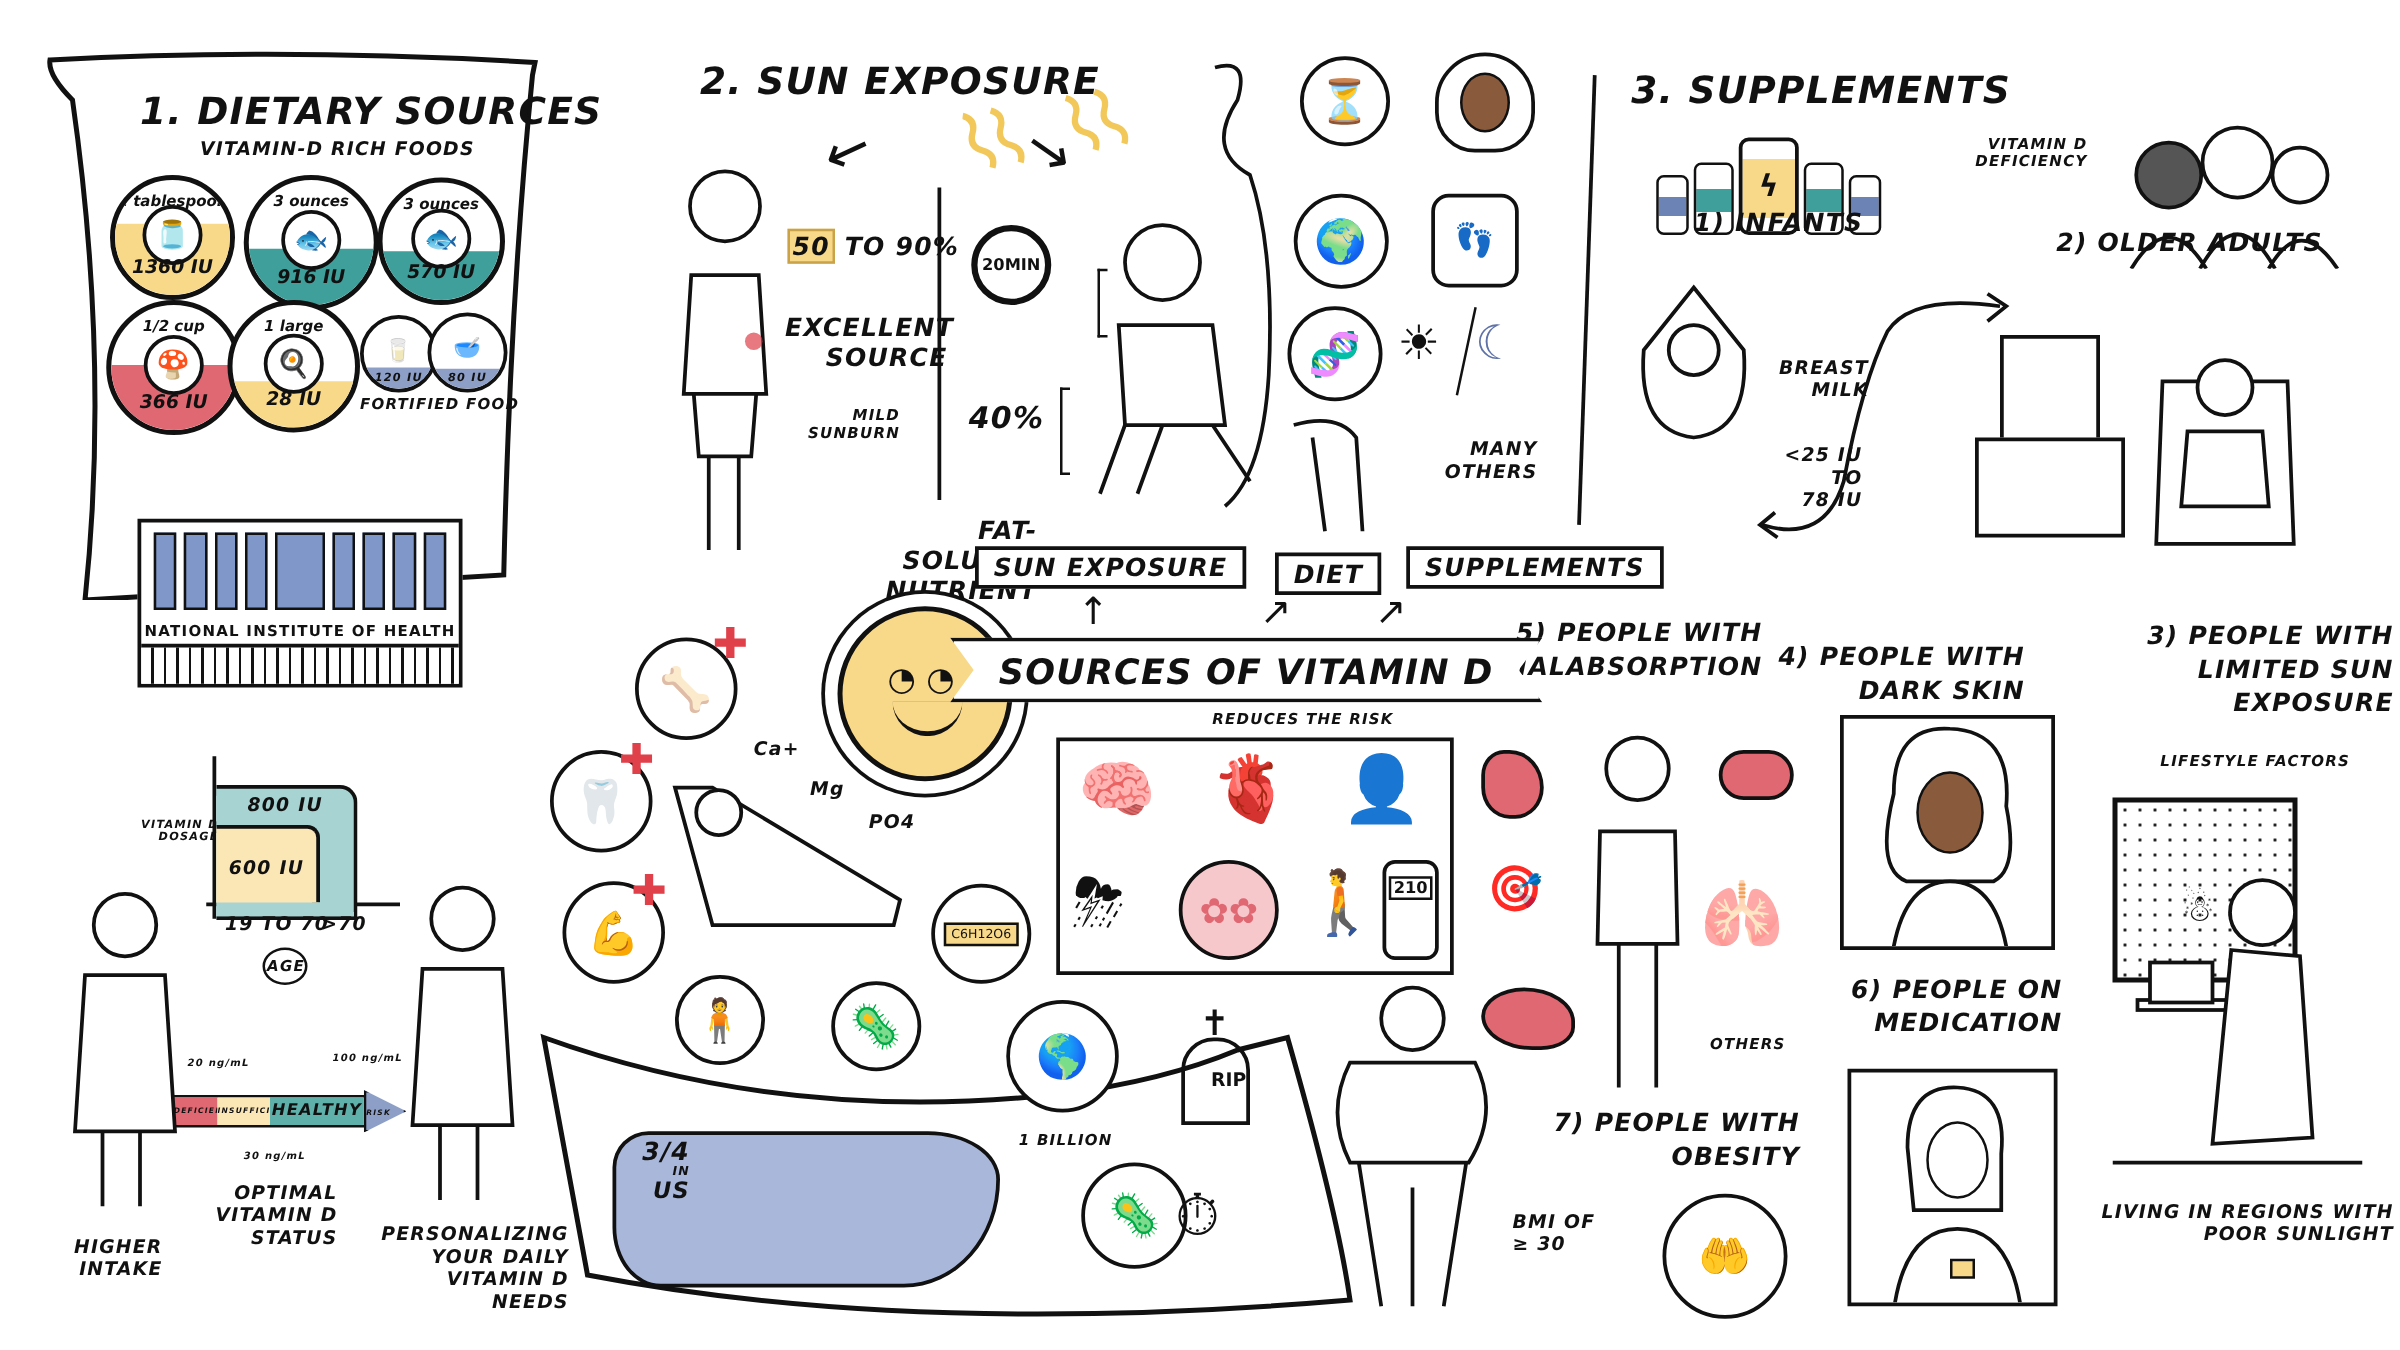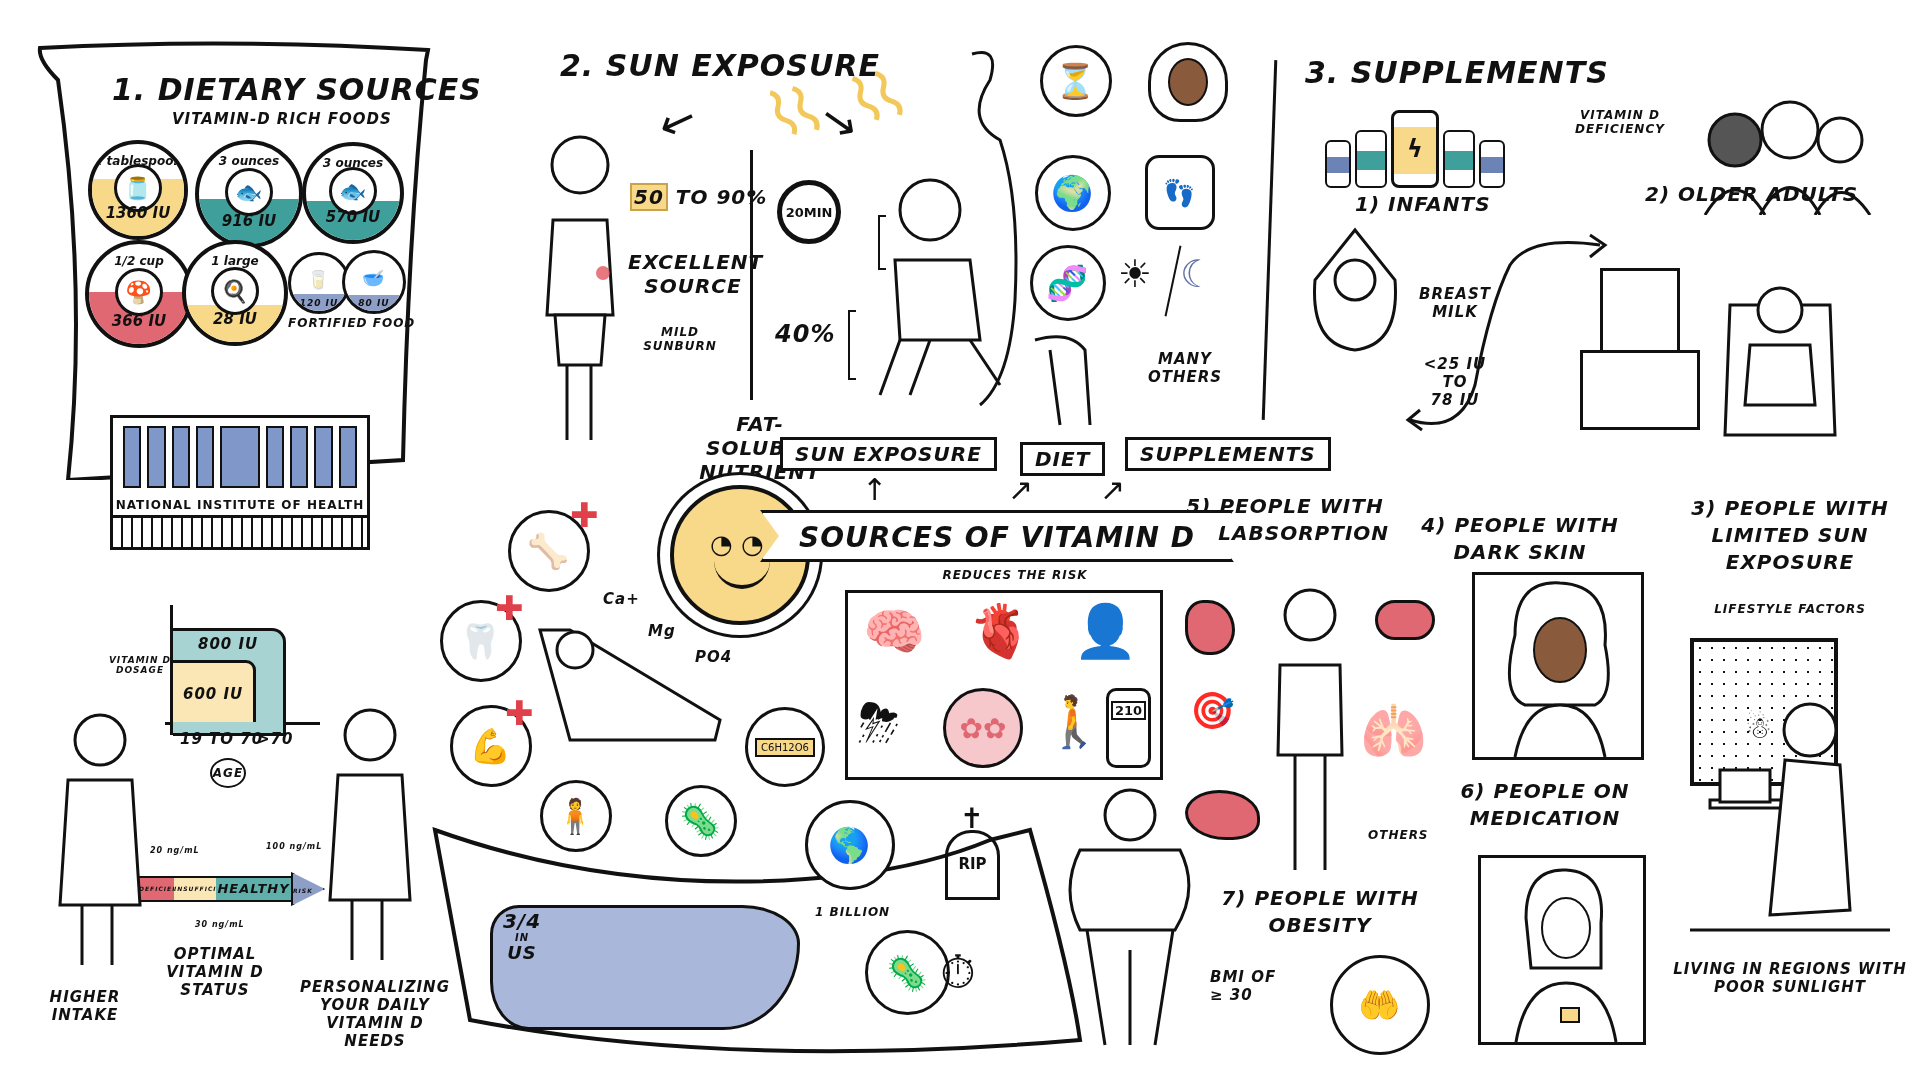--- a/index.html
+++ b/index.html
@@ -1,20 +1,20 @@
 <!DOCTYPE html>
 <html><head>
 <meta charset="utf-8">
 <style>
   * { box-sizing: border-box; margin: 0; padding: 0; }
   html, body { width: 1920px; height: 1080px; background: #ffffff; overflow: hidden; }
   body { position: relative; font-family: "DejaVu Sans", sans-serif; color: #111; }
   .hand { font-family: "DejaVu Sans", sans-serif; font-weight: bold; font-style: oblique; letter-spacing: 1px; text-transform: uppercase; color: #111; }
   .abs { position: absolute; }
-  .ctr { text-align: center; }
+  .ctr { text-align: right; }
   .h1 { font-size: 30px; }
   .h2 { font-size: 24px; }
   .h3 { font-size: 20px; }
   .sm { font-size: 15px; }
   .xs { font-size: 12px; }
   .circle { position: absolute; border: 4px solid #111; border-radius: 50%; overflow: hidden; background: #fff; }
   .circle .fill { position: absolute; left: 0; right: 0; bottom: 0; }
   .circle .portion { position: absolute; top: 10px; left: 0; right: 0; text-align: center; font-size: 12px; font-style: oblique; font-weight: bold; text-transform: none; }
   .circle .iu { position: absolute; bottom: 14px; left: 0; right: 0; text-align: center; font-size: 15px; font-weight: bold; font-style: oblique; }
   .circle .inner { position: absolute; left: 50%; top: 50%; width: 48px; height: 48px; margin: -26px 0 0 -24px; border: 3px solid #111; border-radius: 50%; background: #fff; display: flex; align-items: center; justify-content: center; font-size: 22px; }
@@ -25,21 +25,21 @@
   .line { position: absolute; background: #111; }
 </style>
 </head>
 <body>
 
 <div>
   <svg class="abs" style="left:28px;top:40px" width="420" height="440">
     <path d="M12 8 Q200 -2 400 10 L398 20 Q380 200 375 420 Q200 430 40 440 Q60 250 30 40 Q10 20 12 8 Z" fill="none" stroke="#111" stroke-width="4"></path>
   </svg>
   <div class="abs hand h1" style="left:112px;top:72px">1. DIETARY SOURCES</div>
-  <div class="abs hand sm" style="left:172px;top:110px">VITAMIN-D RICH FOODS</div>
+  <div class="abs hand sm" style="left:160px;top:110px">VITAMIN-D RICH FOODS</div>
 
   <div class="circle" style="left:88px;top:140px;width:100px;height:100px">
     <div class="fill" style="height:62%;background:#f8d98a"></div>
     <div class="portion">1 tablespoon</div>
     <div class="inner">🫙</div>
     <div class="iu">1360 IU</div>
   </div>
   <div class="circle" style="left:195px;top:140px;width:108px;height:108px">
     <div class="fill" style="height:45%;background:#3f9f9b"></div>
     <div class="portion">3 ounces</div>
@@ -165,21 +165,21 @@
     <div style="width:26px;height:48px;border:2px solid #111;border-radius:6px;background:linear-gradient(#fff 35%,#6c83b5 35% 70%,#fff 70%)"></div>
   </div>
   <div class="abs hand xs ctr" style="left:1570px;top:108px;width:100px">VITAMIN D DEFICIENCY</div>
   <svg class="abs" style="left:1690px;top:55px" width="190" height="160">
     <circle cx="45" cy="85" r="26" fill="#555" stroke="#111" stroke-width="3"></circle>
     <circle cx="100" cy="75" r="28" fill="#fff" stroke="#111" stroke-width="3"></circle>
     <circle cx="150" cy="85" r="22" fill="#fff" stroke="#111" stroke-width="3"></circle>
     <path d="M15 160 Q45 110 75 160 M70 160 Q100 105 130 160 M125 160 Q150 115 180 160" fill="none" stroke="#111" stroke-width="3"></path>
   </svg>
 
-  <div class="abs hand h3" style="left:1355px;top:192px">
+  <div class="abs hand h3" style="left:1355px;top:166px">
     <span>1)</span> <span>INFANTS</span>
   </div>
   <svg class="abs" style="left:1305px;top:225px" width="100" height="130">
     <path d="M50 5 L90 55 Q95 120 50 125 Q5 120 10 55 Z" fill="#fff" stroke="#111" stroke-width="3"></path>
     <circle cx="50" cy="55" r="20" fill="#fff" stroke="#111" stroke-width="3"></circle>
   </svg>
   <div class="abs hand sm ctr" style="left:1415px;top:285px;width:80px">BREAST MILK</div>
   <div class="abs hand sm ctr" style="left:1420px;top:355px;width:70px">
     <div>&lt;25 IU</div>
     <div>to</div>

